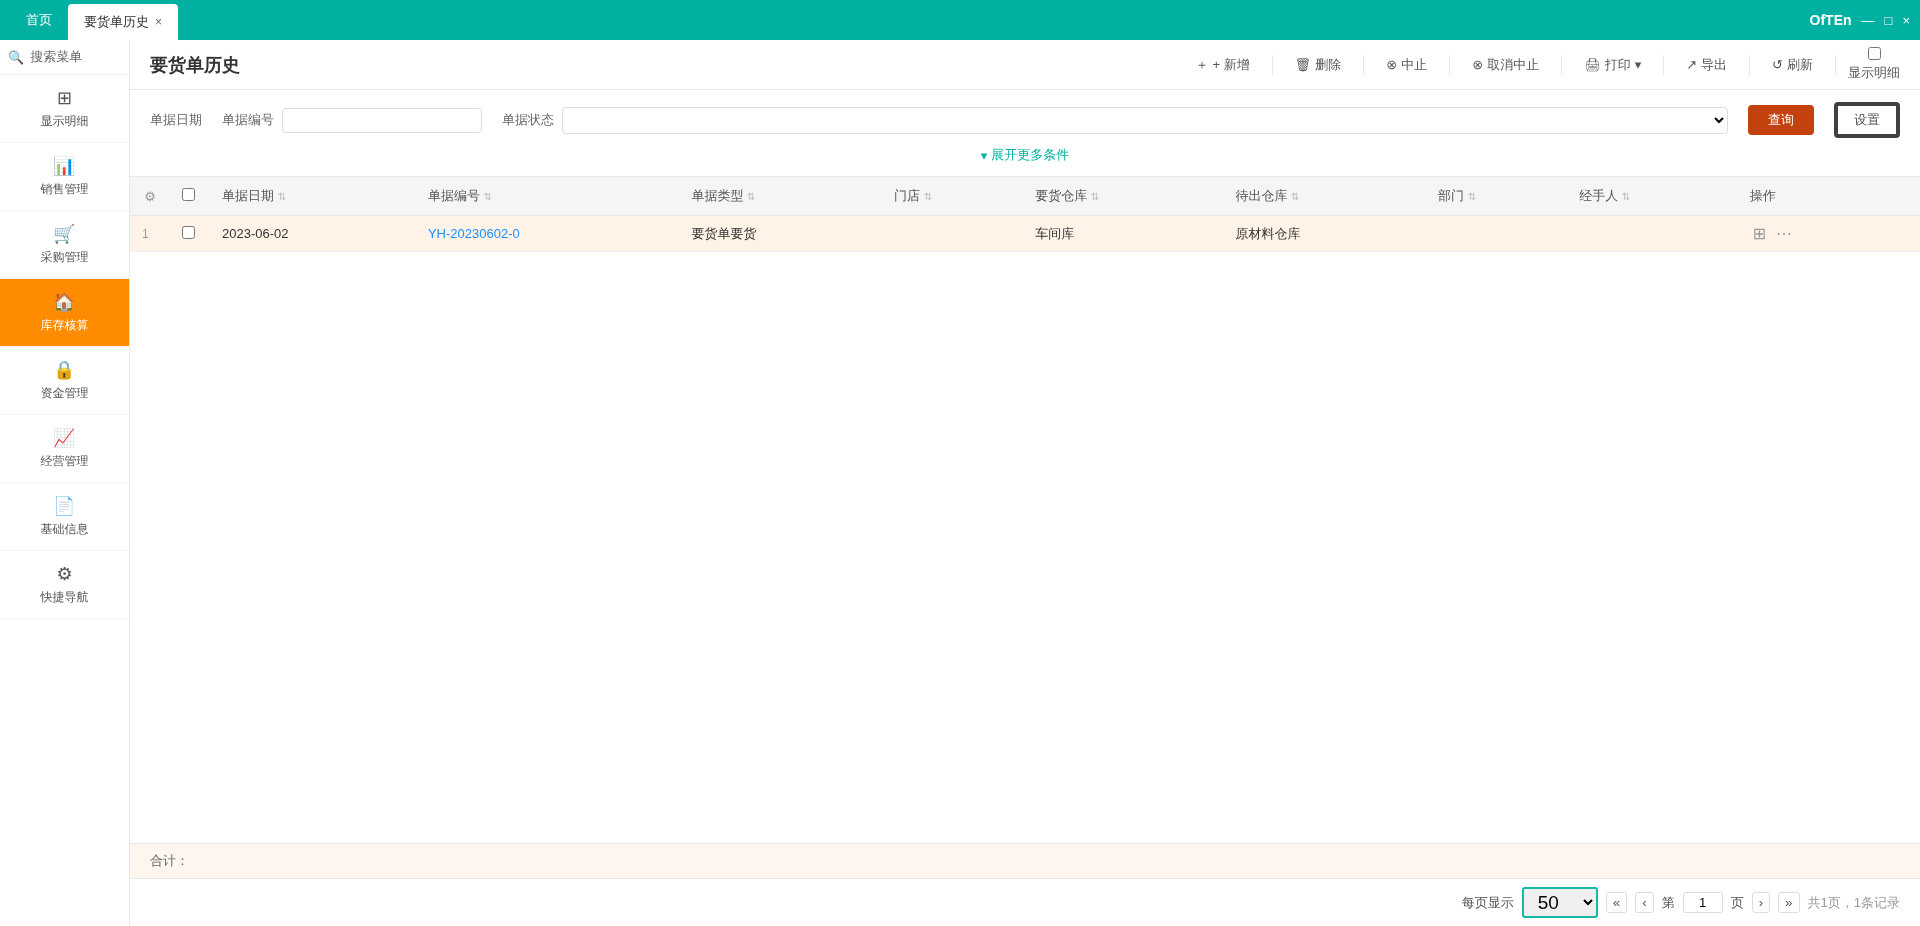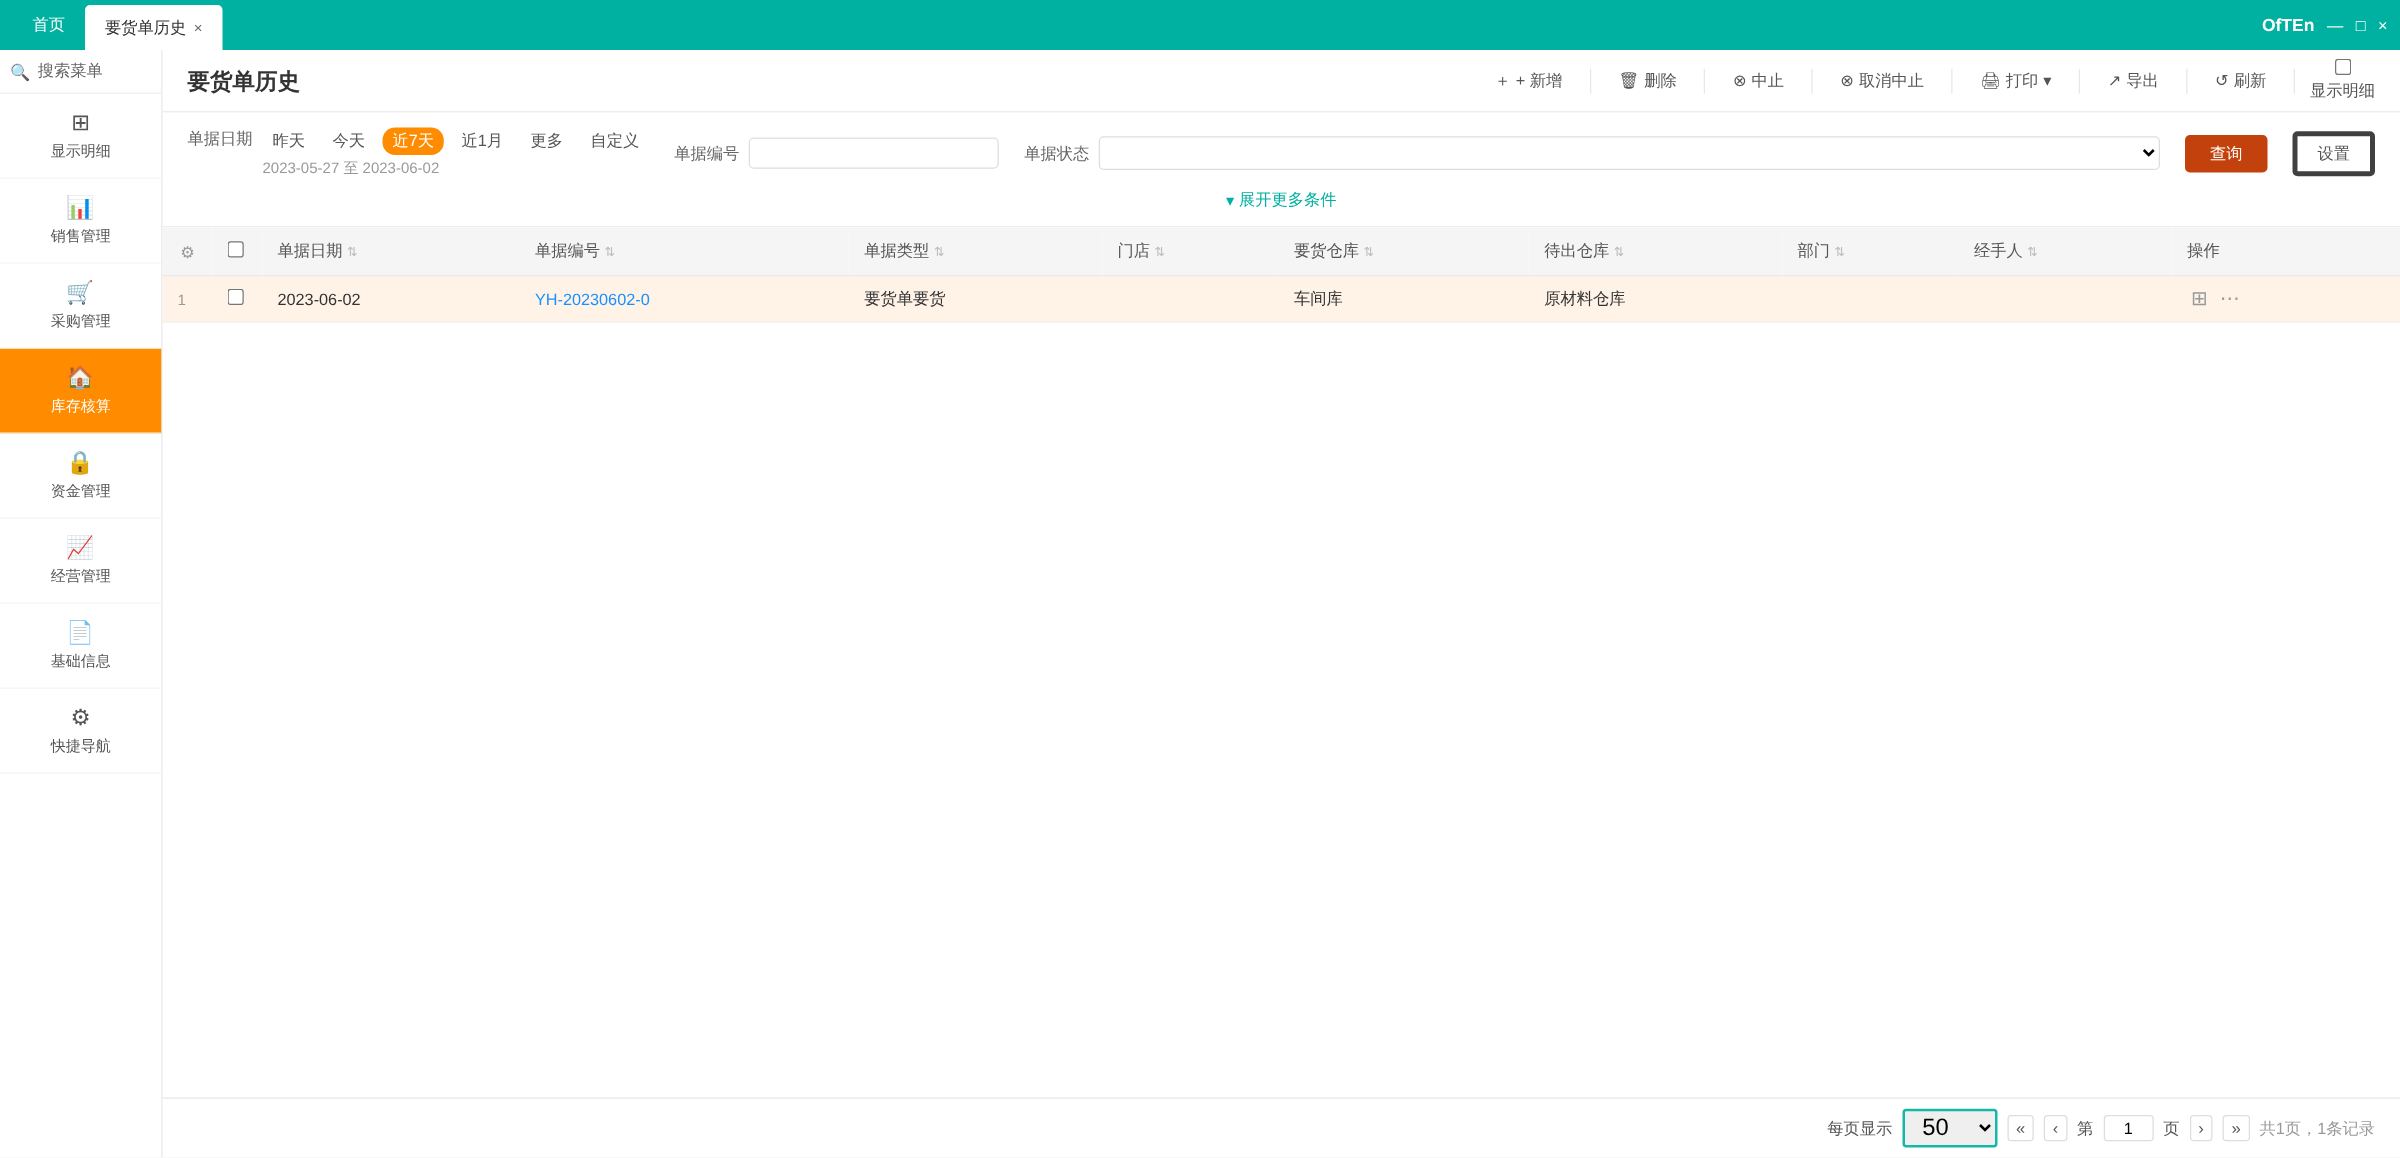--- a/index.html
+++ b/index.html
@@ -184,31 +184,20 @@
           <span>显示明细</span>
         </div>
       </div>
     </div>
 
     <div class="filter-area">
       <div class="filter-row">
 
         <div style="display:flex;align-items:flex-start;gap:8px;">
           <span class="filter-label">单据日期</span>
-          <div>
-            <div class="filter-tags">
-              <span class="filter-tag">昨天</span>
-              <span class="filter-tag">今天</span>
-              <span class="filter-tag active">近7天</span>
-              <span class="filter-tag">近1月</span>
-              <span class="filter-tag">更多</span>
-              <span class="filter-tag">自定义</span>
-            </div>
-            <div class="filter-date-range">2023-05-27 至 2023-06-02</div>
-          </div>
         </div>
 
         <div style="display:flex;align-items:center;gap:8px;">
           <span class="filter-label">单据编号</span>
           <input class="filter-input" type="text" value="" style="">
         </div>
 
         <div style="display:flex;align-items:center;gap:8px;flex:1;">
           <span class="filter-label">单据状态</span>
           <div style="flex:1;position:relative;">
@@ -309,20 +298,23 @@
             </td>
             <td>
               <span class="op-icon" title="编辑">⊞</span>
               <span class="op-icon" title="更多">⋯</span>
             </td>
           </tr>
         </tbody>
       </table>
     </div>
 
+    <div class="footer-summary">
+      <span>合计：</span>
+    </div>
 
     <div class="pagination">
       <span>每页显示</span>
       <select>
         <option value="10">10</option>
         <option value="20">20</option>
         <option value="50" selected="">50</option>
         <option value="100">100</option>
       </select>
       <button class="pg-btn">«</button>

